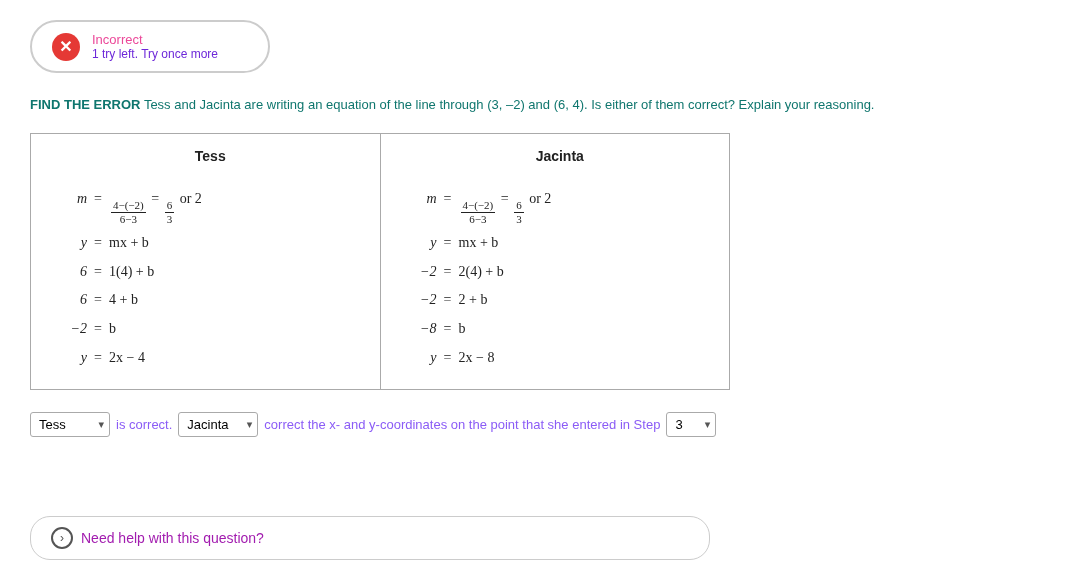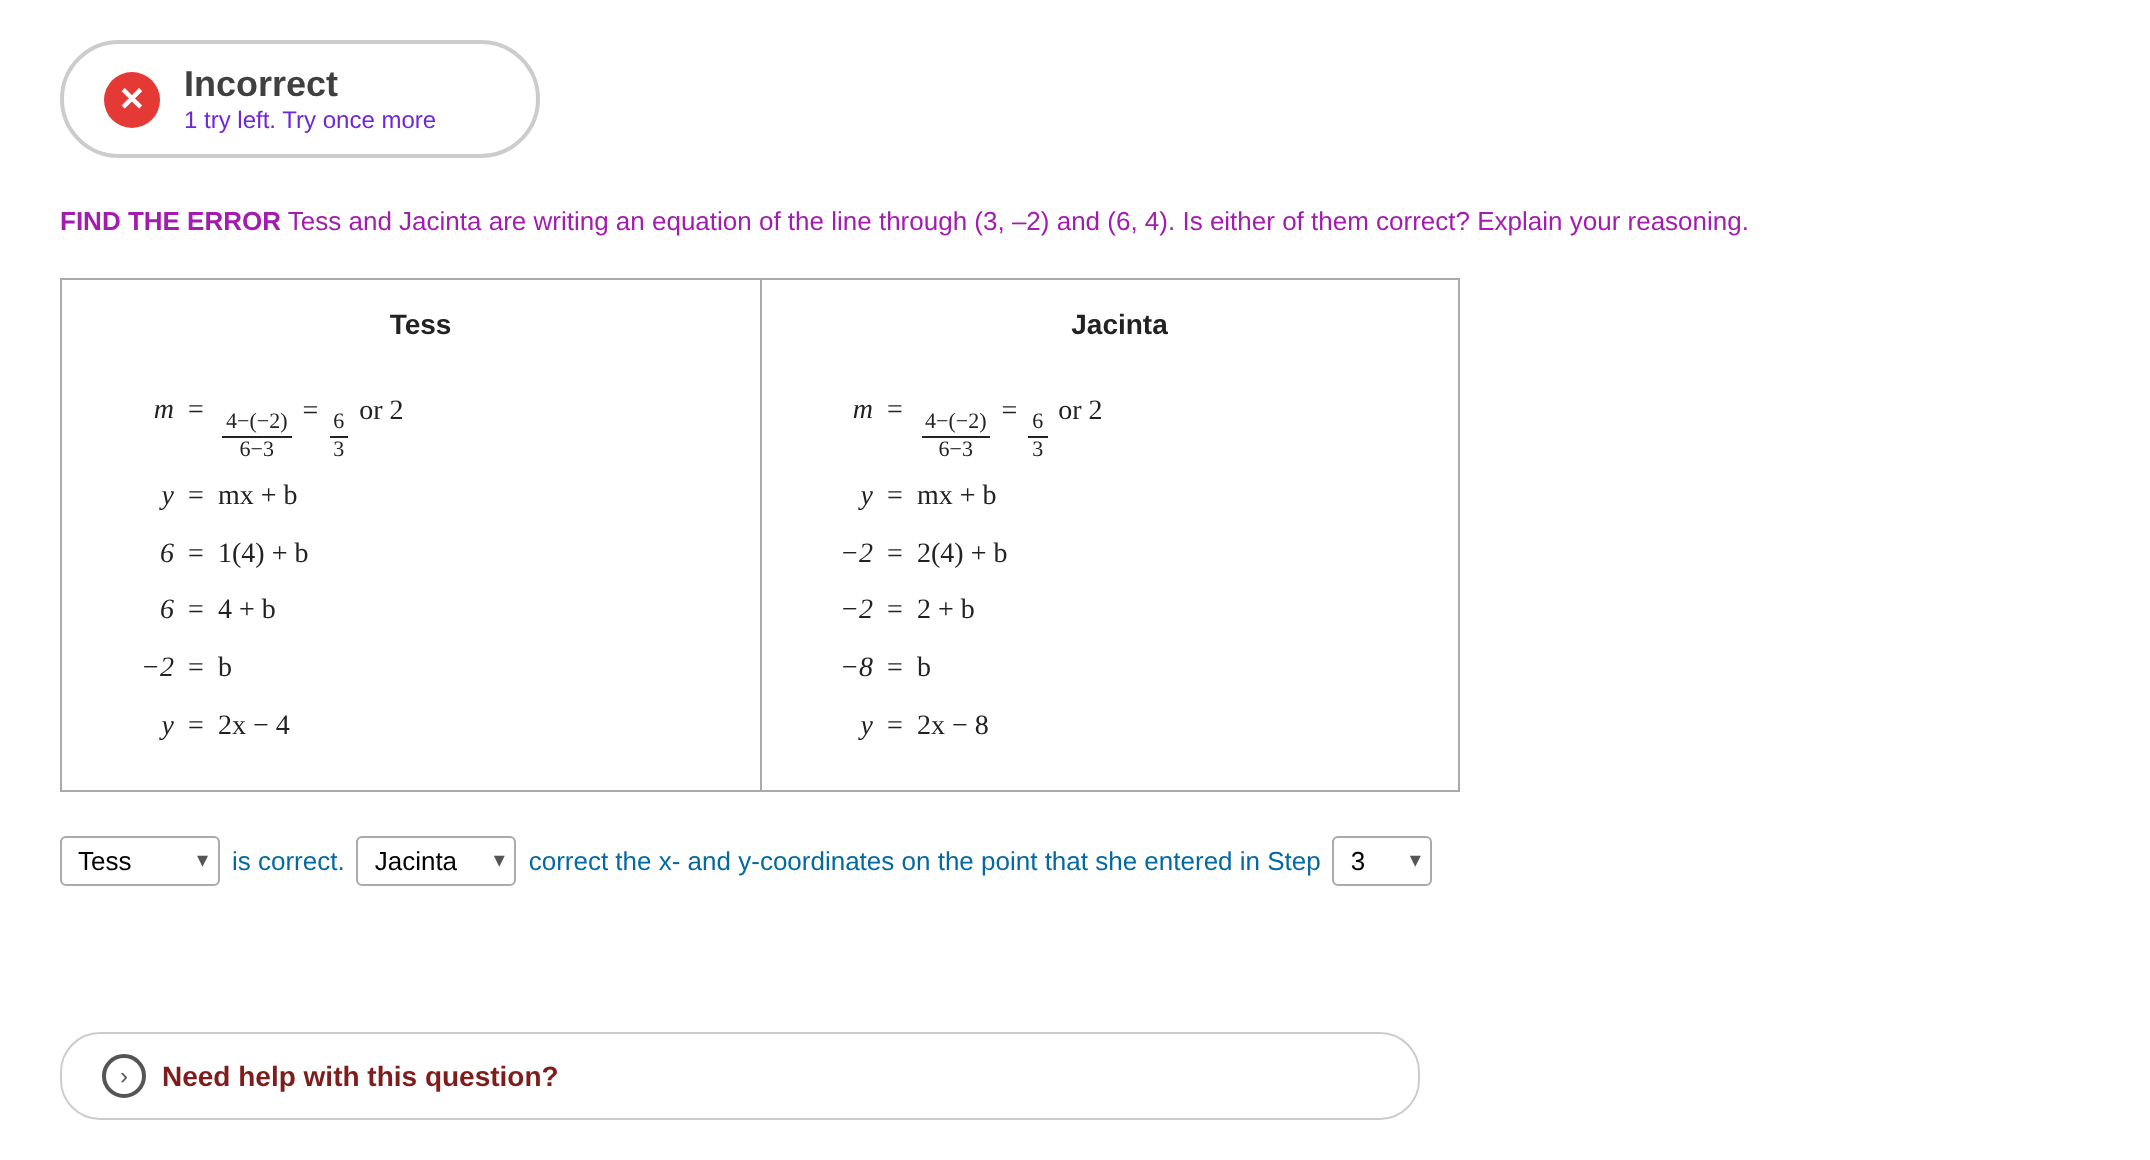--- a/index.html
+++ b/index.html
@@ -48,36 +48,36 @@
       font-family: Arial, sans-serif;
     }
 
     .banner-text {
       display: flex;
       flex-direction: column;
     }
 
     .banner-title {
       font-family: Arial, sans-serif;
-      font-weight: bold;
-      font-size: 18px;
-      color: #404040;
+      font-weight: normal;
+      font-size: 13px;
+      color: #ec4899;
     }
 
     .banner-subtitle {
       font-family: Arial, sans-serif;
       font-size: 12px;
       color: #6d28d9;
     }
 
     
     .problem-statement {
       font-family: Arial, sans-serif;
       font-size: 13px;
-      color: #a21caf;
+      color: #0f766e;
       margin-bottom: 18px;
       line-height: 1.5;
     }
 
     .problem-statement .bold {
       font-weight: bold;
     }
 
     
     .math-tables-container {
@@ -188,21 +188,21 @@
       top: 50%;
       transform: translateY(-50%);
       pointer-events: none;
       font-size: 11px;
       color: #555;
     }
 
     .answer-text {
       font-family: Arial, sans-serif;
       font-size: 13px;
-      color: #0369a1;
+      color: #8b5cf6;
     }
 
     
     .help-section {
       position: absolute;
       bottom: 20px;
       left: 30px;
       display: flex;
       align-items: center;
       gap: 8px;
@@ -223,22 +223,22 @@
       justify-content: center;
       font-family: Arial, sans-serif;
       font-size: 12px;
       color: #555;
       flex-shrink: 0;
     }
 
     .help-text {
       font-family: Arial, sans-serif;
       font-size: 14px;
-      font-weight: bold;
-      color: #7f1d1d;
+      font-weight: normal;
+      color: #a21caf;
     }
   </style>
 </head>
 <body>
 
 <div class="page-container">
 
   <div class="incorrect-banner">
     <div class="x-circle">✕</div>
     <div class="banner-text">

